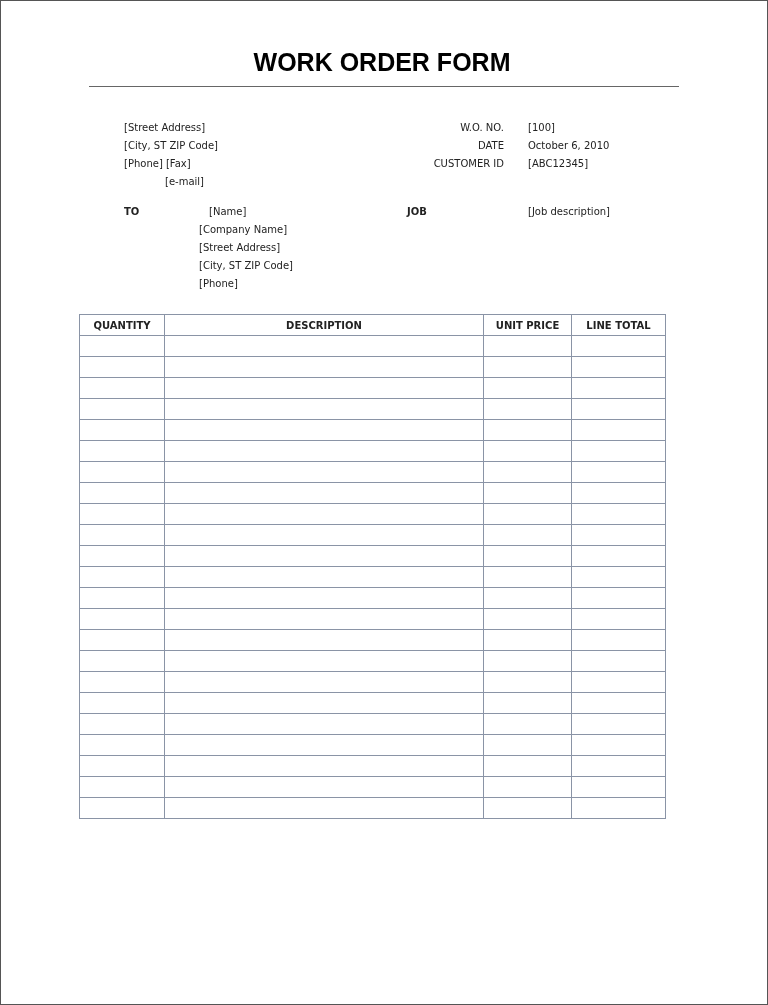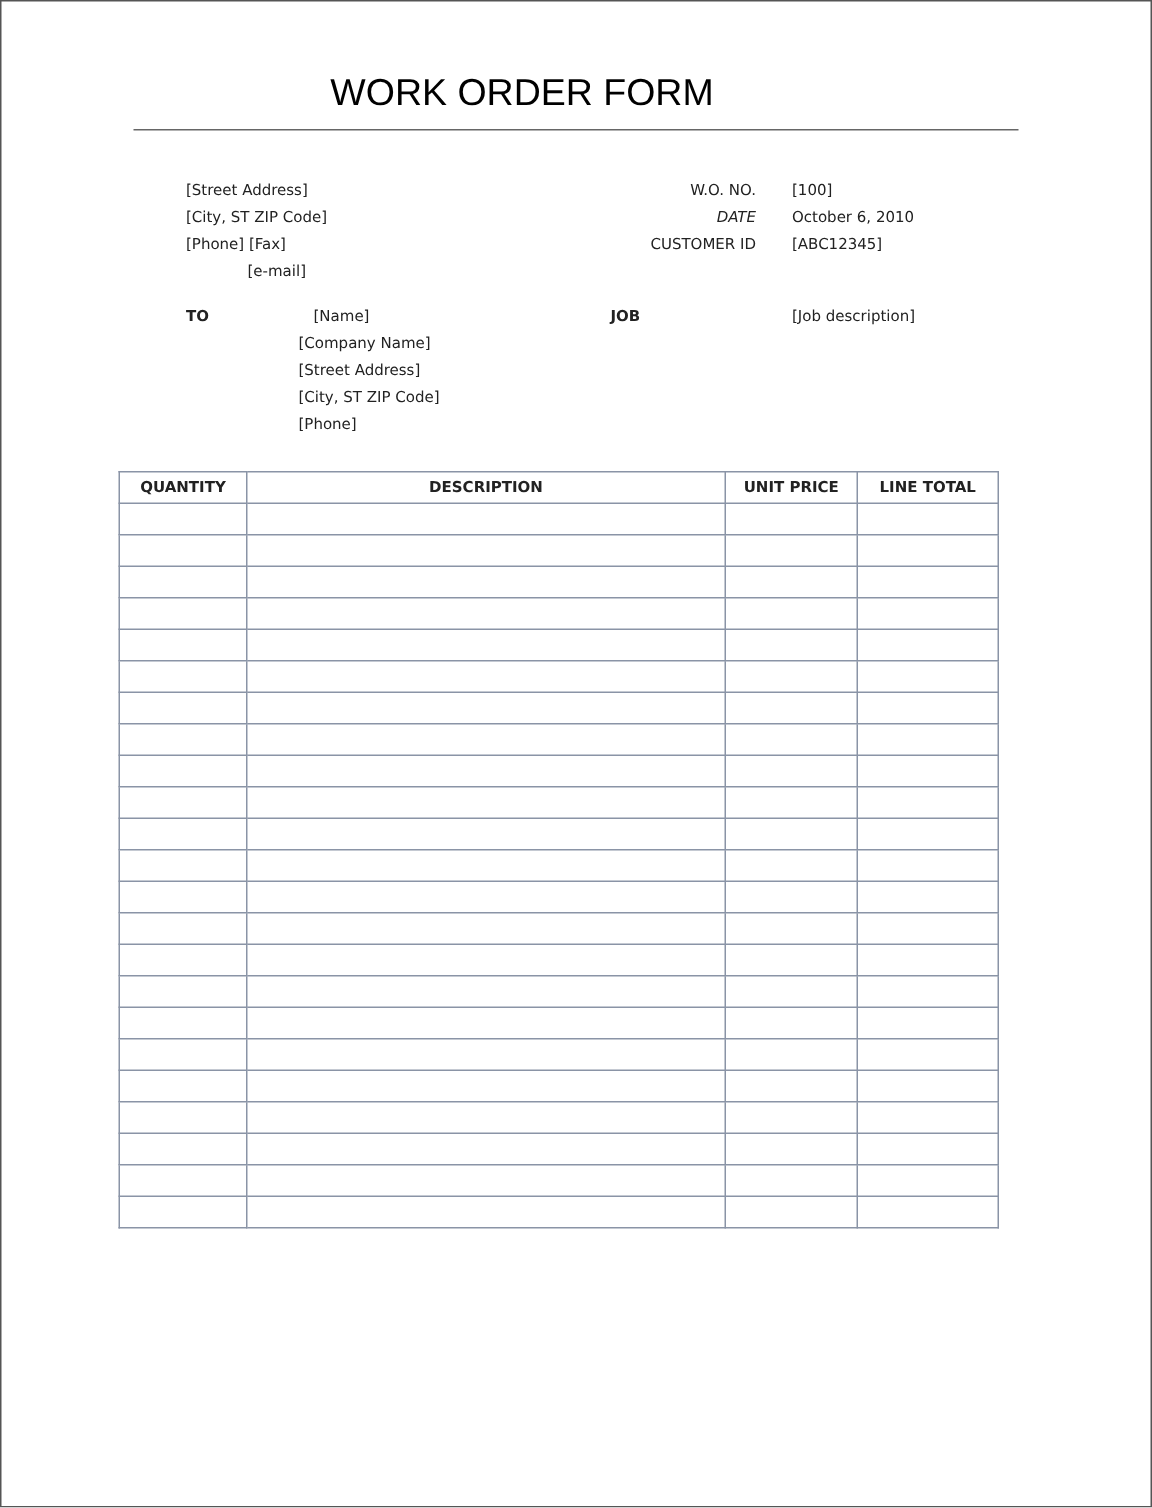--- a/index.html
+++ b/index.html
@@ -1,22 +1,22 @@
 <!DOCTYPE html>
 <html><head>
 <meta charset="utf-8">
 <style>
   html, body { margin:0; padding:0; background:#ffffff; }
   body { width:768px; height:1005px; position:relative; overflow:hidden;
          font-family:"DejaVu Sans", sans-serif; color:#111; }
   .page { position:absolute; left:0; top:0; width:766px; height:1003px;
           border:1px solid #555; box-sizing:content-box; background:#fff; }
   .title { position:absolute; left:0; width:696px; top:48px; text-align:center;
-           font-family:"Liberation Sans", sans-serif; font-weight:normal; font-size:25px;
-           letter-spacing:0px; color:#000; }
+           font-family:"Liberation Sans", sans-serif; font-weight:bold; font-size:25px;
+           letter-spacing:0px; color:#000;padding-left:34px; }
   .rule { position:absolute; left:89px; top:86px; width:590px; height:1px; background:#666; }
   .txt { position:absolute; font-size:10px; line-height:18px; color:#222; white-space:nowrap;margin-left:28px; }
   .bold { font-weight:bold; font-size:10px; }
   .right { text-align:right; }
   table.items { position:absolute; left:79px; top:314px; border-collapse:collapse;
                 table-layout:fixed; width:586px; }
   table.items th, table.items td { border:1px solid #8a94a6; height:20px; padding:0;
                 font-size:10px; }
   table.items th { font-weight:bold; text-align:center; color:#222; }
   table.totals { position:absolute; left:480px; top:815px; border-collapse:collapse; table-layout:fixed; width:185px; }
@@ -32,21 +32,21 @@
 <div class="title">WORK ORDER FORM</div>
 <div class="rule"></div>
 
 <div class="txt" style="left:96px;top:119px;">[Street Address]</div>
 <div class="txt" style="left:96px;top:137px;">[City, ST  ZIP Code]</div>
 <div class="txt" style="left:96px;top:155px;">[Phone] [Fax]</div>
 <div class="txt" style="left:96px;top:173px;padding-left:41px;">[e-mail]</div>
 
 <div class="txt right" style="left:380px;width:96px;top:119px;">W.O. NO.</div>
 <div class="txt" style="left:500px;top:119px;">[100]</div>
-<div class="txt right" style="left:380px;width:96px;top:137px;font-style:italic;">DATE</div>
+<div class="txt right" style="left:380px;width:96px;top:137px;">DATE</div>
 <div class="txt" style="left:500px;top:137px;">October 6, 2010</div>
 <div class="txt right" style="left:380px;width:96px;top:155px;">CUSTOMER ID</div>
 <div class="txt" style="left:500px;top:155px;">[ABC12345]</div>
 
 <div class="txt bold" style="left:96px;top:203px;">TO</div>
 <div class="txt" style="left:171px;top:203px;padding-left:10px;">[Name]</div>
 <div class="txt" style="left:171px;top:221px;">[Company Name]</div>
 <div class="txt" style="left:171px;top:239px;">[Street Address]</div>
 <div class="txt" style="left:171px;top:257px;">[City, ST  ZIP Code]</div>
 <div class="txt" style="left:171px;top:275px;text-align:right;">[Phone]</div>

